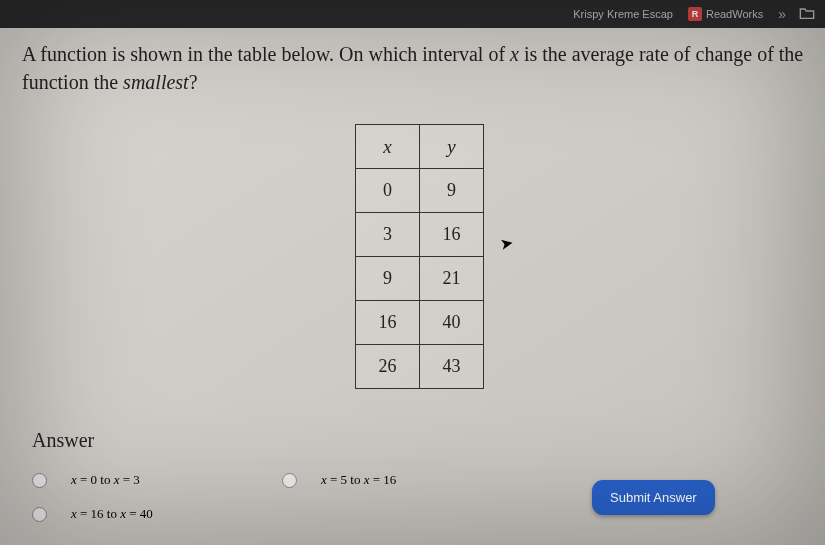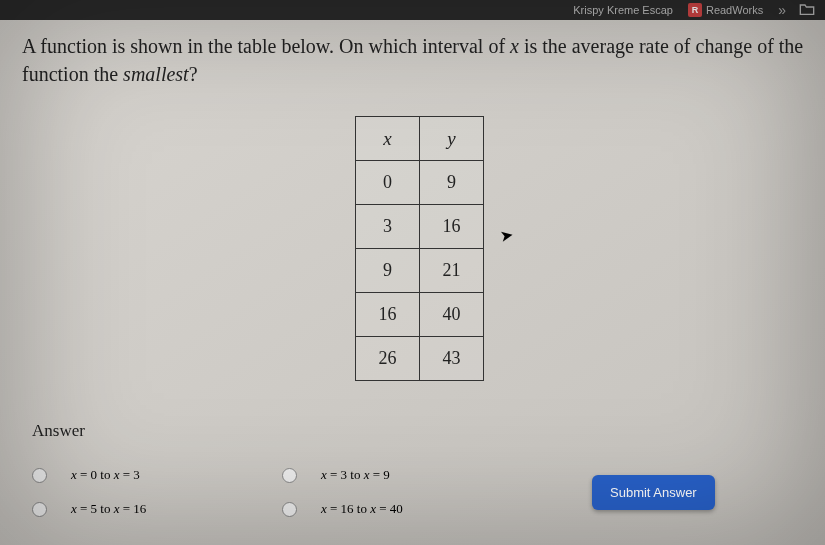--- a/index.html
+++ b/index.html
@@ -5,21 +5,21 @@
     * { box-sizing: border-box; margin: 0; padding: 0; }
     body {
       width: 825px;
       height: 545px;
       font-family: Georgia, 'Times New Roman', serif;
       background: linear-gradient(to bottom right, #d8d5d0, #c5c2bd);
       overflow: hidden;
       position: relative;
     }
     .browser-bar {
-      height: 20px;
+      height: 28px;
       background: #2a2a2a;
       display: flex;
       align-items: center;
       justify-content: flex-end;
       padding: 0 10px;
       gap: 15px;
       color: #bbb;
       font-family: Arial, sans-serif;
       font-size: 11px;
     }
@@ -63,23 +63,23 @@
       margin-left: 80px;
       font-size: 16px;
       color: #000;
       transform: rotate(-10deg);
     }
     .answer-section {
       margin-top: 40px;
       padding-left: 10px;
     }
     .answer-label {
-      font-size: 17px;
+      font-size: 20px;
       color: #222;
-      margin-bottom: 26px;
+      margin-bottom: 20px;
     }
     .options {
       display: grid;
       grid-template-columns: 250px 250px auto;
       grid-template-rows: auto auto;
       row-gap: 18px;
       align-items: center;
     }
     .option {
       display: flex;
@@ -99,21 +99,21 @@
       grid-column: 3;
       grid-row: 1 / span 2;
       align-self: center;
       justify-self: start;
       background: #2861c9;
       color: white;
       font-family: Arial, sans-serif;
       font-size: 13px;
       padding: 10px 18px;
       border: none;
-      border-radius: 6px;
+      border-radius: 11px;
       box-shadow: 0 2px 4px rgba(0,0,0,0.3);
       cursor: pointer;
       margin-left: 60px;
     }
     .vignette {
       position:absolute; inset:0;
       pointer-events:none;
       box-shadow: inset 0 0 120px 20px rgba(0,0,0,0.25);
     }
   </style>
@@ -174,24 +174,20 @@
     </table>
     <span class="cursor">➤</span>
   </div>
 
   <div class="answer-section">
     <div class="answer-label">Answer</div>
     <div class="options">
       <div class="option">
         <span class="radio"></span>
         <span class="opt-text"><span class="var">x</span><span> = 0 to </span><span class="var">x</span><span> = 3</span></span>
-      </div>
-      <div class="option">
-        <span class="radio"></span>
-        <span class="opt-text"><span class="var">x</span><span> = 3 to </span><span class="var">x</span><span> = 9</span></span>
       </div>
       <button class="submit">Submit Answer</button>
       <div class="option">
         <span class="radio"></span>
         <span class="opt-text"><span class="var">x</span><span> = 5 to </span><span class="var">x</span><span> = 16</span></span>
       </div>
       <div class="option">
         <span class="radio"></span>
         <span class="opt-text"><span class="var">x</span><span> = 16 to </span><span class="var">x</span><span> = 40</span></span>
       </div>

